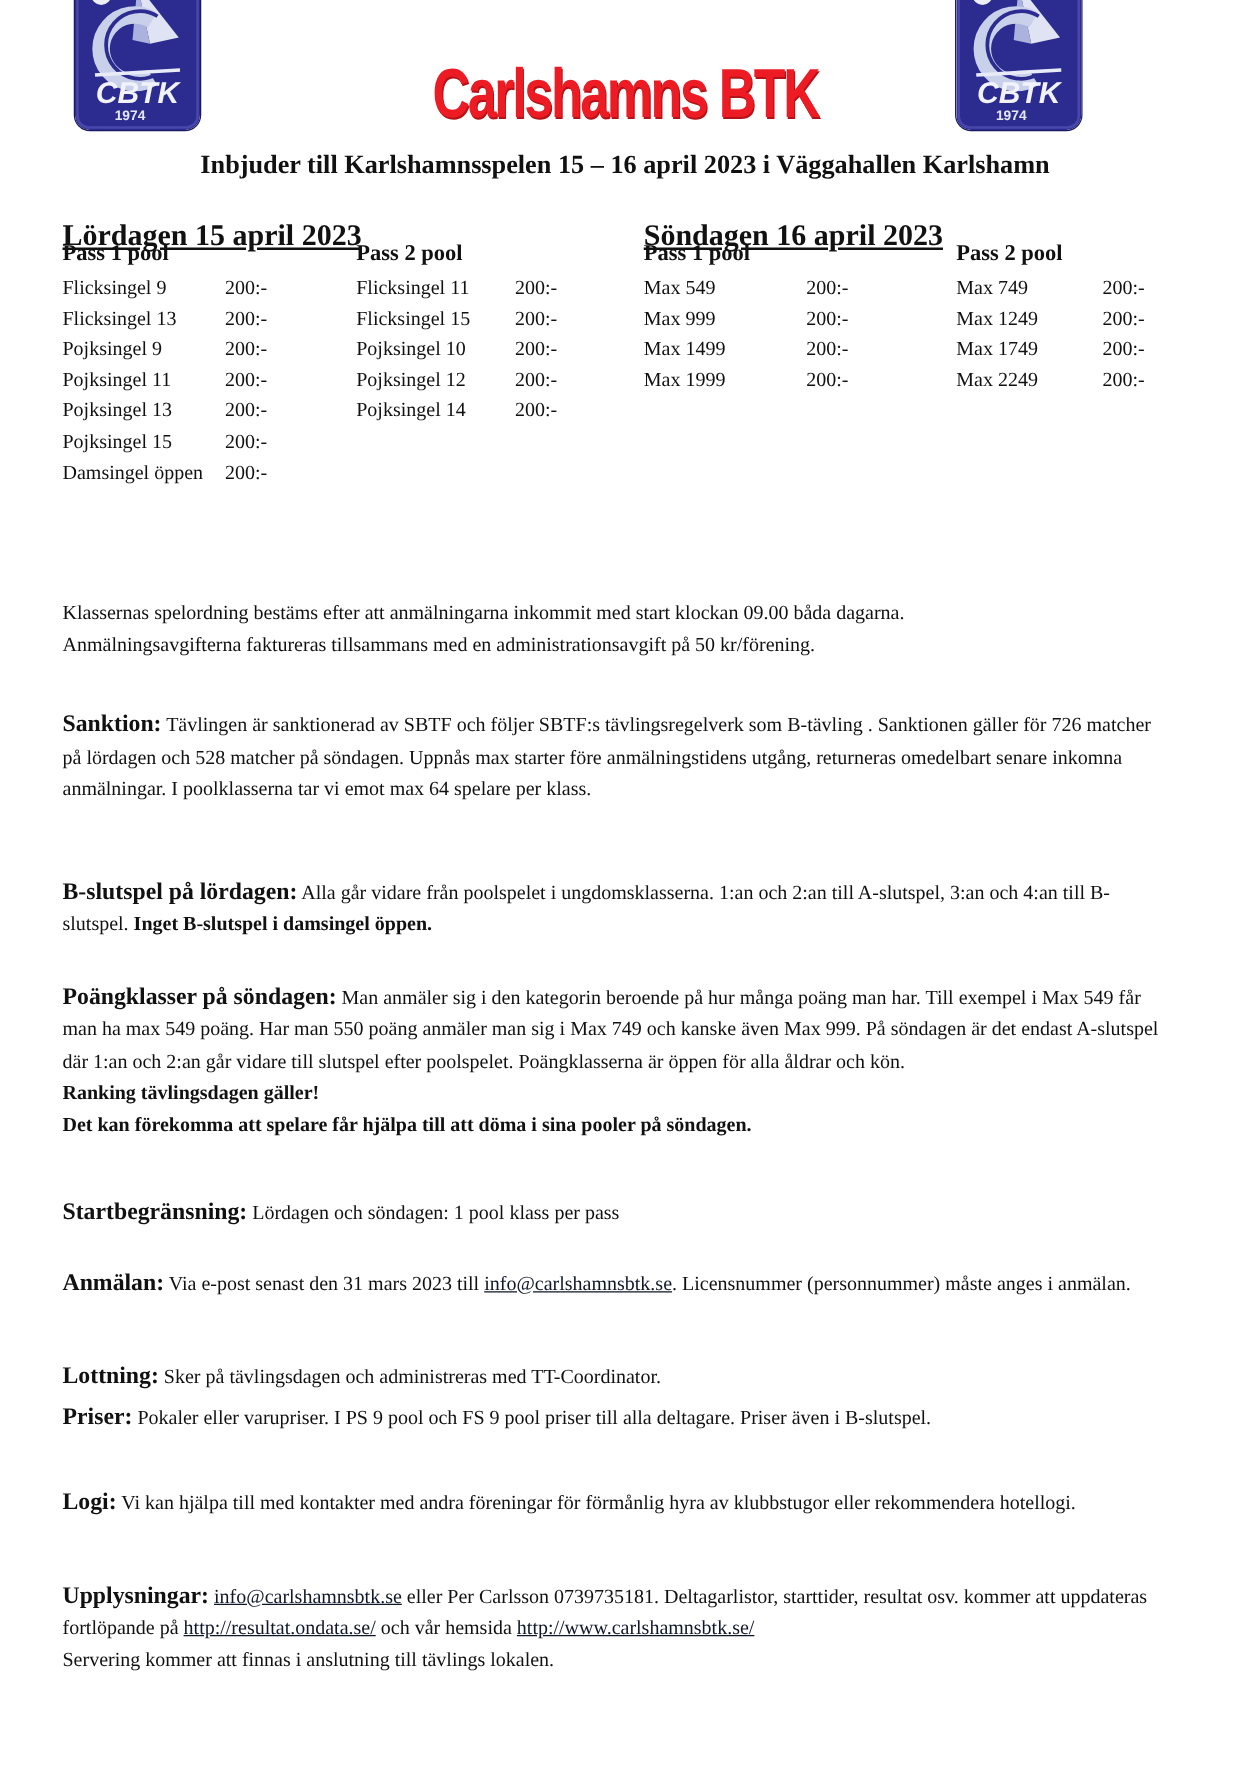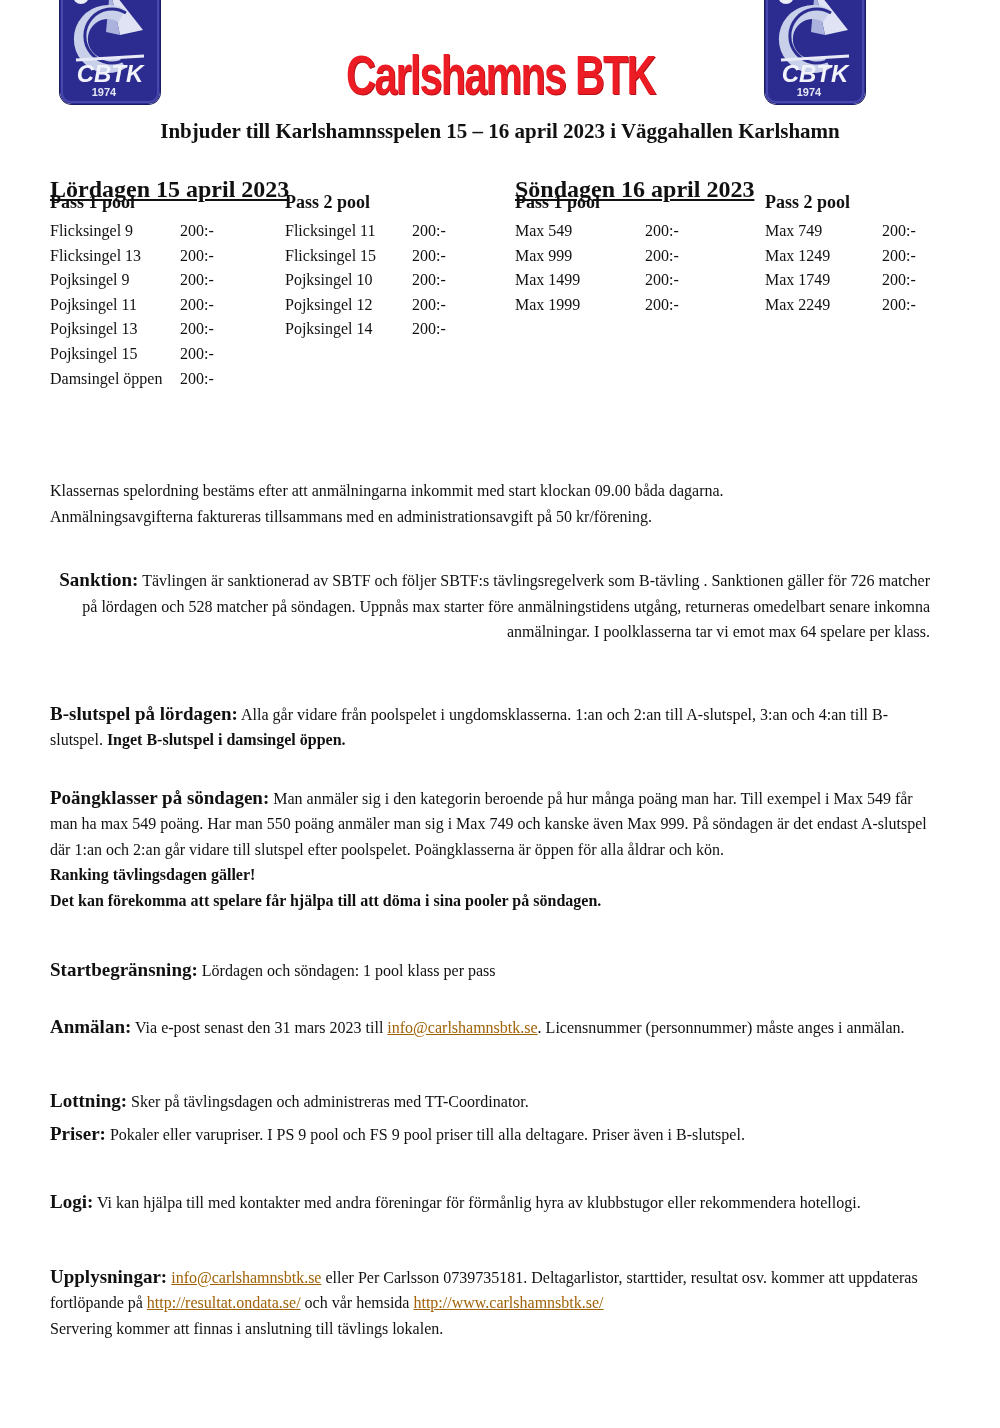--- a/index.html
+++ b/index.html
@@ -57,32 +57,32 @@
   .col-a .cname{width:130px;}
   .col-b .cname{width:127px;}
   .col-c .cname{width:130px;}
   .col-d .cname{width:117px;}
   .cname{flex:0 0 auto;}
   .cprice{flex:0 0 auto;}
   
   .bodytext{padding:0 70px 0 50px;font-size:16px;}
   .bodytext p{margin:0;line-height:25.5px;}
   .shead{font-size:19px;font-weight:700;}
-  .m-sanktion{margin-top:38px !important;text-align:right;}
+  .m-sanktion{margin-top:38px !important;}
   .m-spelform{margin-top:44px !important;}
   .m-bslut{margin-top:56px !important;}
   .m-poang{margin-top:32px !important;}
   .m-start{margin-top:44px !important;}
   .m-anmalan{margin-top:30px !important;}
   .m-lottning{margin-top:48px !important;}
   .m-priser{margin-top:6px !important;}
   .m-logi{margin-top:42px !important;}
   .m-upplys{margin-top:48px !important;}
   .boldline{font-weight:700;}
-  a.doclink{color:#a16207;text-decoration:underline;}
+  a.doclink{color:#0f172a;text-decoration:underline;}
 </style>
 </head>
 <body>
 
 <div class="page">
 
   <div class="header">
     <div class="logo logo-left">
       <svg width="100" height="118" viewBox="0 0 100 118">
         <rect x="0" y="0" width="100" height="118" rx="11" fill="#2c2c90"></rect>

